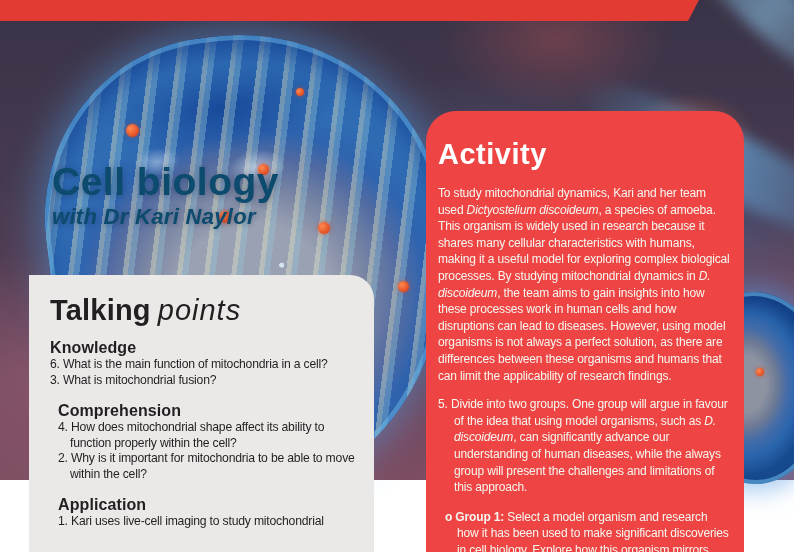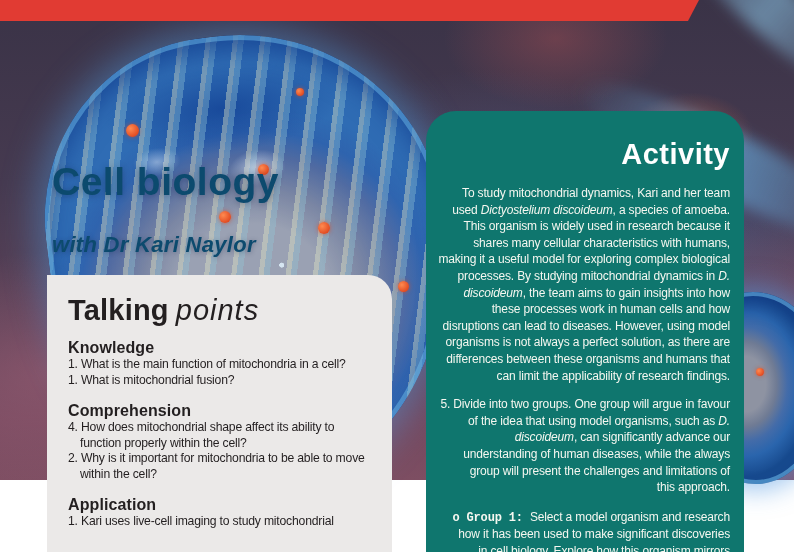--- a/index.html
+++ b/index.html
@@ -68,50 +68,50 @@
   
   .banner{
     position:absolute;left:0;top:0;width:794px;height:21px;z-index:3;
     clip-path:polygon(0 0,699px 0,688px 100%,0 100%);
   }
 
   
   .hero{position:absolute;left:52px;top:160px;z-index:3;color:#0c4a6e;}
   .hero h1{margin:0;font-size:39px;font-weight:800;letter-spacing:.5px;
     text-shadow:0 1px 6px rgba(20,30,60,.35);}
-  .hero .sub{margin-top:28px;font-size:22px;font-style:italic;font-weight:700;letter-spacing:.3px;
+  .hero .sub{margin-top:0;font-size:22px;font-style:italic;font-weight:700;letter-spacing:.3px;
     text-shadow:0 1px 5px rgba(20,30,60,.35);}
 
   
   .card{
-    position:absolute;left:47px;top:275px;width:345px;height:277px;z-index:2;
+    position:absolute;left:29px;top:275px;width:345px;height:277px;z-index:2;
     background:#ebe9e8;border-radius:0 24px 0 0;
     padding:18px 14px 0 21px;box-sizing:border-box;color:#231f20;
   }
   .card h2{margin:0 0 12px 0;font-size:29px;line-height:34px;color:#231f20;}
   .card h2 .tb{font-weight:800;letter-spacing:.2px;}
   .card h2 .ti{font-style:italic;font-weight:400;letter-spacing:1px;margin-left:7px;}
-  .tp-section + .tp-section{margin-top:14px;}
+  .tp-section + .tp-section{margin-top:14px;margin-left:8px;}
   .tp-heading{font-size:16px;font-weight:800;line-height:18px;letter-spacing:.1px;}
   .tp-item{font-size:12.2px;line-height:15.5px;letter-spacing:-.2px;
     padding-left:12px;text-indent:-12px;}
 
   
   .panel{
     position:absolute;left:426px;top:111px;width:318px;height:441px;z-index:2;
     border-radius:30px 30px 0 0;
     padding:26px 14px 0 12px;box-sizing:border-box;color:#f5f7f0;
   }
   .panel h2{margin:0;font-size:29px;line-height:34px;font-weight:800;letter-spacing:.5px;color:#ffffff;}
   .panel .body{font-size:12px;line-height:16.6px;letter-spacing:-.15px;}
   .panel .intro{margin-top:14px;}
   .panel .num-item{margin-top:10px;padding-left:16px;text-indent:-16px;}
   .panel .sub-item{margin-top:13px;margin-left:7px;padding-left:12px;text-indent:-12px;}
   .i{font-style:italic;}
-  .b{font-weight:700;font-family:Liberation Mono, monospace;}
+  .b{font-weight:700;}
 </style>
 </head>
 <body>
 
 <div class="page">
 
   <div class="photo">
     <div class="streak s1"></div>
     <div class="streak s2"></div>
     <div class="streak s3"></div>
@@ -134,36 +134,36 @@
     <div class="sub">with Dr Kari Naylor</div>
   </div>
 
   <section class="card" style="background: rgb(235, 233, 232);">
     <h2>
       <span class="tb">Talking</span><span class="ti">points</span>
     </h2>
 
     <div class="tp-section">
       <div class="tp-heading">Knowledge</div>
-      <div class="tp-item">1. What is the main function of mitochondria in a cell?</div>
-      <div class="tp-item">1. What is mitochondrial fusion?</div>
+      <div class="tp-item">6. What is the main function of mitochondria in a cell?</div>
+      <div class="tp-item">3. What is mitochondrial fusion?</div>
     </div>
 
     <div class="tp-section">
       <div class="tp-heading">Comprehension</div>
       <div class="tp-item">4. How does mitochondrial shape affect its ability to function properly within the cell?</div>
       <div class="tp-item">2. Why is it important for mitochondria to be able to move within the cell?</div>
     </div>
 
     <div class="tp-section">
       <div class="tp-heading">Application</div>
       <div class="tp-item">1. Kari uses live-cell imaging to study mitochondrial</div>
     </div>
   </section>
 
-  <section class="panel" style="background: #0f766e; text-align: right;">
+  <section class="panel" style="background: #ef4444;">
     <h2>Activity</h2>
     <p class="body intro"><span>To study mitochondrial dynamics, Kari and her team used </span><span class="i">Dictyostelium discoideum</span><span>, a species of amoeba. This organism is widely used in research because it shares many cellular characteristics with humans, making it a useful model for exploring complex biological processes. By studying mitochondrial dynamics in </span><span class="i">D. discoideum</span><span>, the team aims to gain insights into how these processes work in human cells and how disruptions can lead to diseases. However, using model organisms is not always a perfect solution, as there are differences between these organisms and humans that can limit the applicability of research findings.</span></p>
     <div class="body num-item"><span>5. Divide into two groups. One group will argue in favour of the idea that using model organisms, such as </span><span class="i">D. discoideum</span><span>, can significantly advance our understanding of human diseases, while the always group will present the challenges and limitations of this approach.</span></div>
     <div class="body sub-item"><span class="b">o Group 1: </span><span>Select a model organism and research how it has been used to make significant discoveries in cell biology. Explore how this organism mirrors</span></div>
   </section>
 
 </div>
 
 </body></html>

